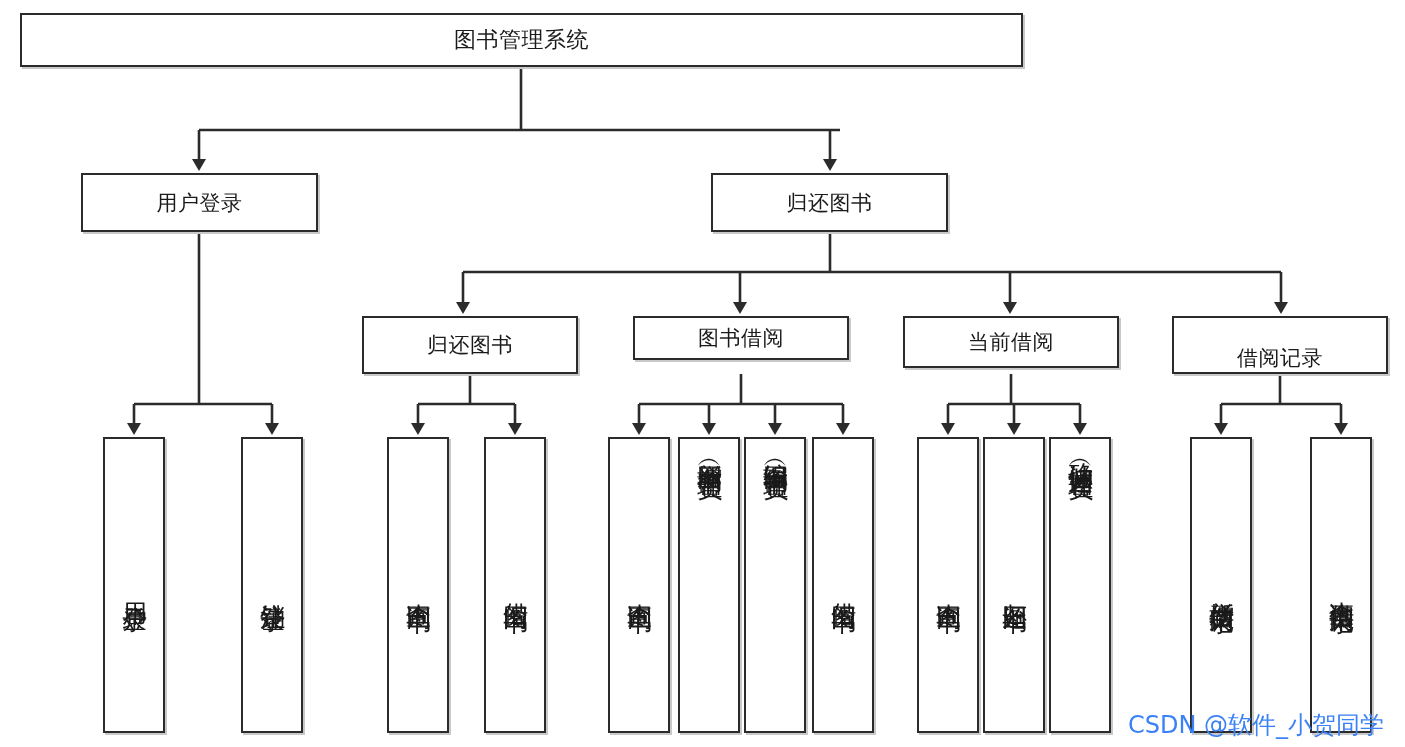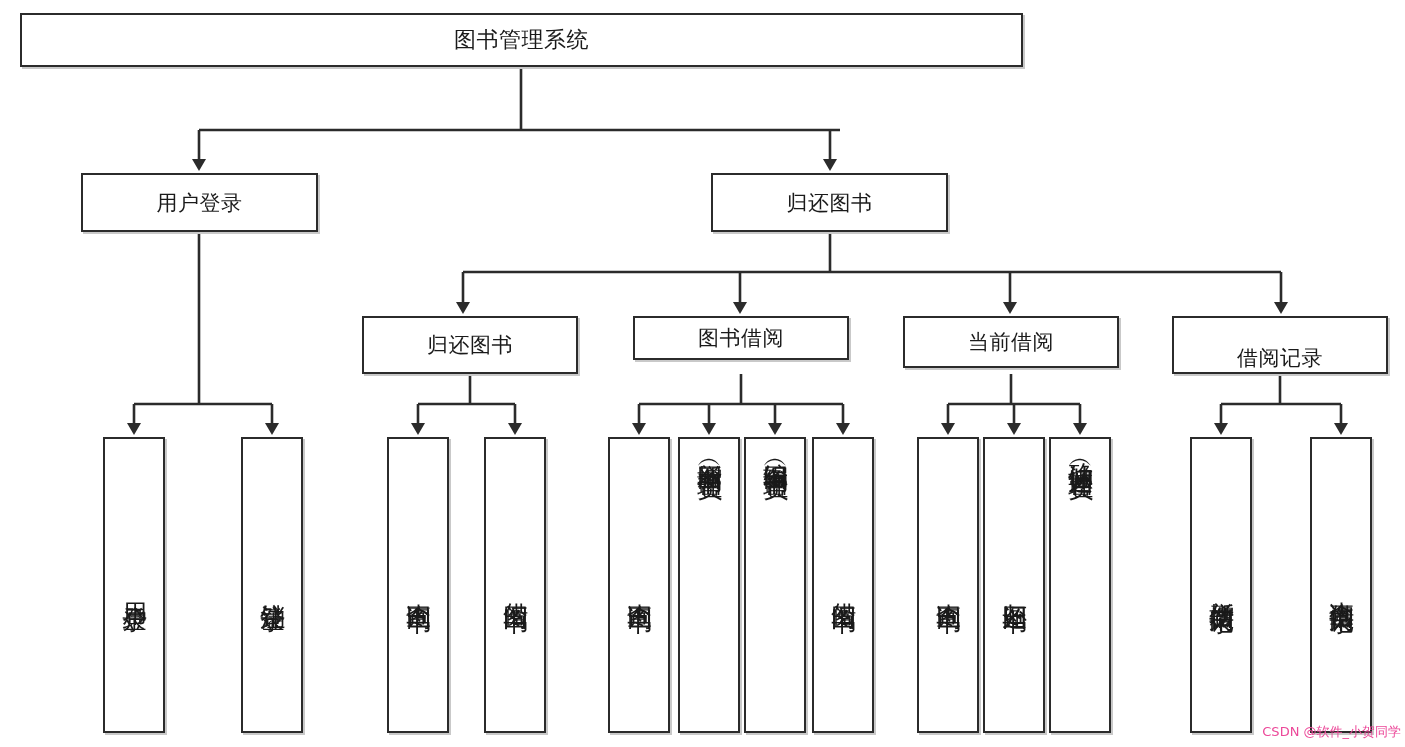--- a/index.html
+++ b/index.html
@@ -55,24 +55,24 @@
     letter-spacing: 2px;
     text-align: center;
     white-space: nowrap;
     color: #1a1a1a;
   }
   .vtext.vt-mid {
     align-self: center;
   }
   #watermark {
     position: absolute;
-    right: 4px;
+    right: 21px;
     bottom: 6px;
-    font-size: 13px;
-    color: #ec4899;
+    font-size: 24px;
+    color: #3b82f6;
     white-space: nowrap;
     pointer-events: none;
   }
 </style>
 </head>
 <body>
 
 <div id="diagram-root">
 
   <svg id="edges" viewBox="0 0 1405 747">

